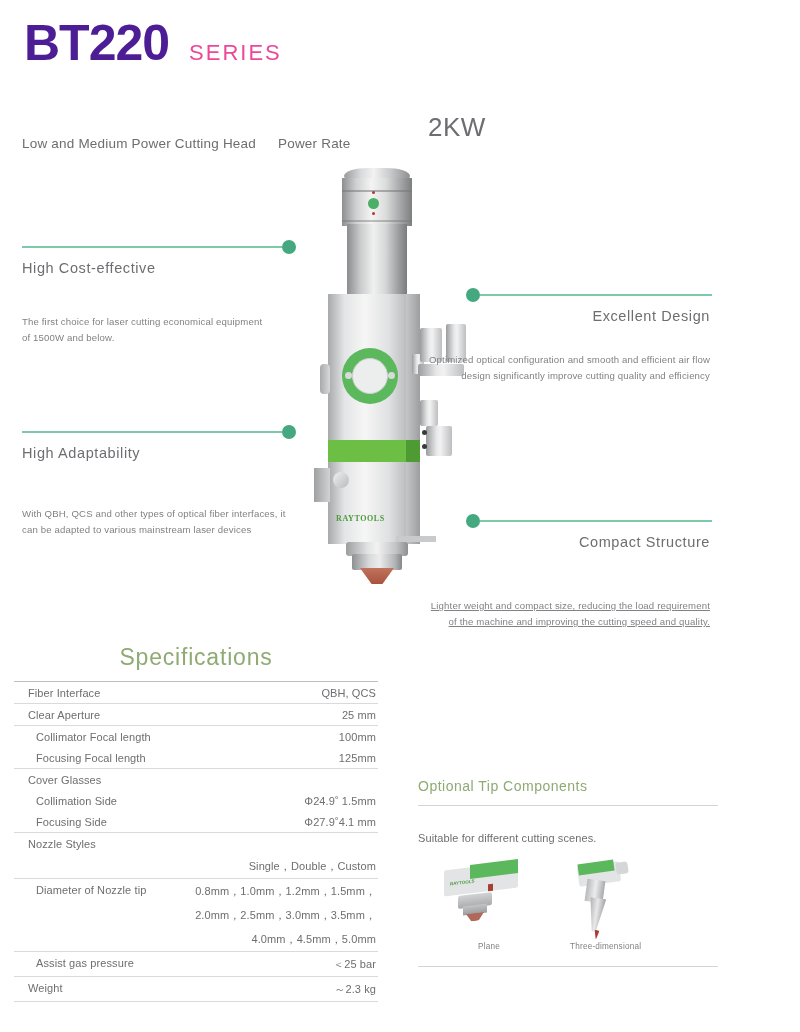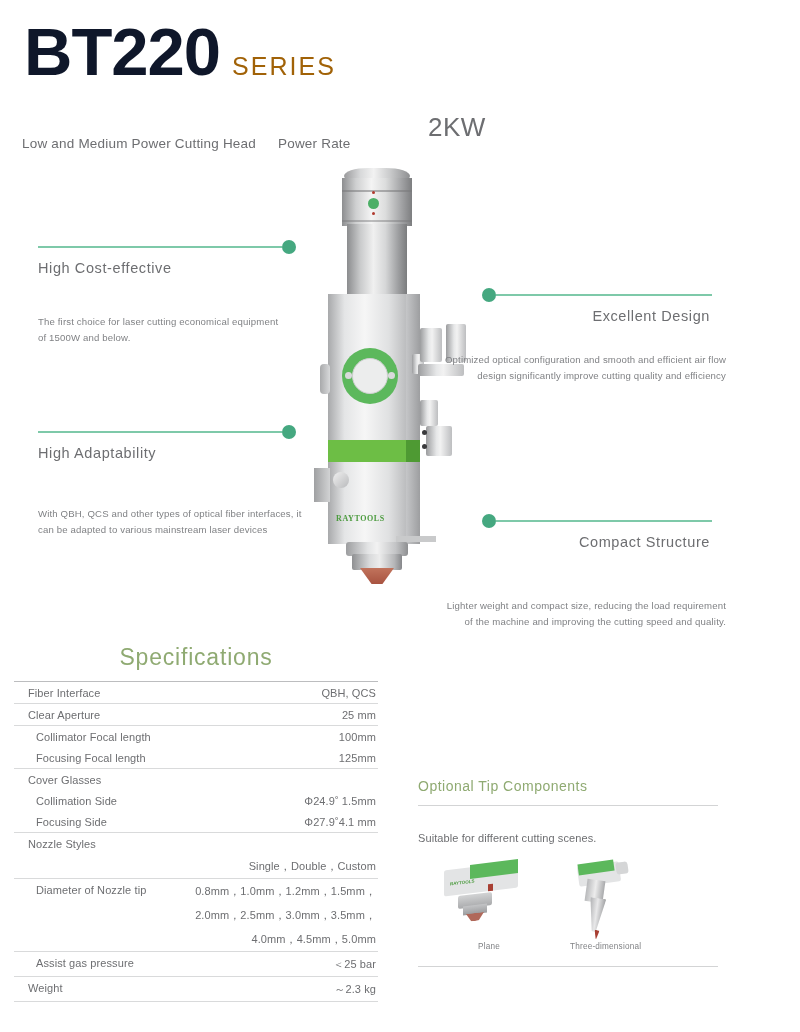--- a/index.html
+++ b/index.html
@@ -5,30 +5,30 @@
   * { margin:0; padding:0; box-sizing:border-box; }
   body {
     width:800px; height:1032px; background:#ffffff;
     font-family:"Liberation Sans", sans-serif;
     color:#58595b; position:relative; overflow:hidden;
   }
 
   
   .header { position:absolute; left:0; top:0; width:800px; height:170px; }
   .brand-row { position:absolute; left:24px; top:18px; display:flex; align-items:baseline; }
-  .brand-model { font-size:67px; font-weight:bold; color:#0f172a; letter-spacing:-1px; line-height:1; }
-  .brand-series { font-size:25px; color:#a16207; letter-spacing:2px; margin-left:12px; line-height:1; font-weight:300; }
+  .brand-model { font-size:50px; font-weight:bold; color:#4c1d95; letter-spacing:-1px; line-height:1; }
+  .brand-series { font-size:22px; color:#ec4899; letter-spacing:2px; margin-left:20px; line-height:1; font-weight:300; }
 
   .subtitle-row { position:absolute; left:22px; top:136px; display:flex; align-items:baseline; }
   .subtitle { font-size:13.5px; color:#6d6e71; letter-spacing:.2px;text-align:right; }
   .power-label { font-size:13.5px; color:#6d6e71; margin-left:22px; letter-spacing:.2px; }
   .power-value { position:absolute; left:428px; top:112px; font-size:26px; color:#6d6e71; font-weight:300; letter-spacing:.5px; }
 
   
-  .callout { position:absolute;padding-left:16px; }
+  .callout { position:absolute; }
   .callout .line-wrap { position:relative; height:14px; }
   .callout .line { position:absolute; top:6px; height:1.6px; background:#7ec9a9; }
   .callout .dot { position:absolute; top:0; width:14px; height:14px; border-radius:50%; background:#45a880; }
   .callout .ctitle { font-size:14.5px; color:#6d6e71; letter-spacing:.6px; margin-top:6px; font-weight:400; }
   .callout .cbody { font-size:9.6px; color:#808285; line-height:1.65; letter-spacing:.15px; }
 
   .callout.left .line { left:22px; right:14px; }
   .callout.left .dot { right:0; }
   .callout.left .ctitle { margin-left:22px; text-align:left; }
   .callout.left .cbody { margin-left:22px; text-align:left; }
@@ -39,21 +39,21 @@
   .callout.right .cbody { text-align:right; padding-right:2px; }
 
   #callout-cost    { left:0px;   top:240px; width:296px; }
   #callout-adapt   { left:0px;   top:425px; width:296px; }
   #callout-design  { left:466px; top:288px; width:246px; }
   #callout-compact { left:466px; top:514px; width:246px; }
 
   #callout-cost .cbody    { margin-top:38px; width:250px; }
   #callout-adapt .cbody   { margin-top:45px; width:268px; }
   #callout-design .cbody  { margin-top:28px; margin-left:-38px; width:284px; }
-  #callout-compact .cbody { margin-top:48px; margin-left:-40px; width:286px; }
+  #callout-compact .cbody { margin-top:48px; margin-left:-40px; width:286px;text-decoration:underline; }
 
   
   .product { position:absolute; left:300px; top:168px; width:190px; height:460px; }
   .pc { position:absolute; }
 
   .qbh-cap { left:44px; top:0px; width:66px; height:16px;
              background:linear-gradient(90deg,#9a9a9c,#d8d9da 25%,#f2f2f2 45%,#c9cacb 70%,#8e8f91);
              border-radius:30px/10px; }
   .qbh-body { left:42px; top:10px; width:70px; height:48px;
               background:linear-gradient(90deg,#8d8e90,#cfd0d1 20%,#f4f4f4 42%,#dcdddd 62%,#a2a3a5 85%,#7d7e80); }

